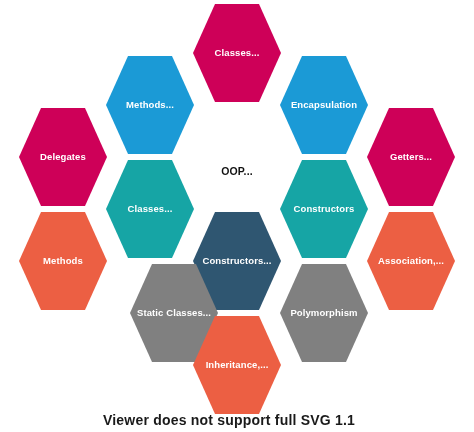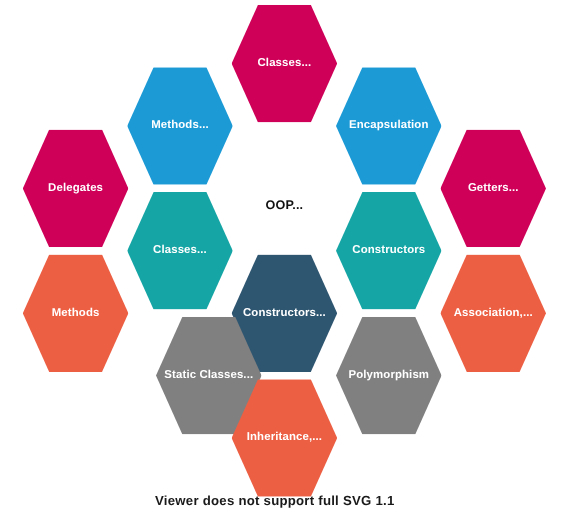--- a/index.html
+++ b/index.html
@@ -46,21 +46,21 @@
   .hex-center .hex-label {
     color: #111111;
     font-size: 10.5px;
   }
   .caption {
     position: absolute;
     left: 0;
     right: 16px;
     top: 412px;
     text-align: center;
-    font-size: 11px;
+    font-size: 14px;
     font-weight: bold;
     color: #1a1a1a;
     letter-spacing: 0.2px;
   }
 </style>
 </head>
 <body>
 
 <div id="canvas">
   <div id="hex-layer">

